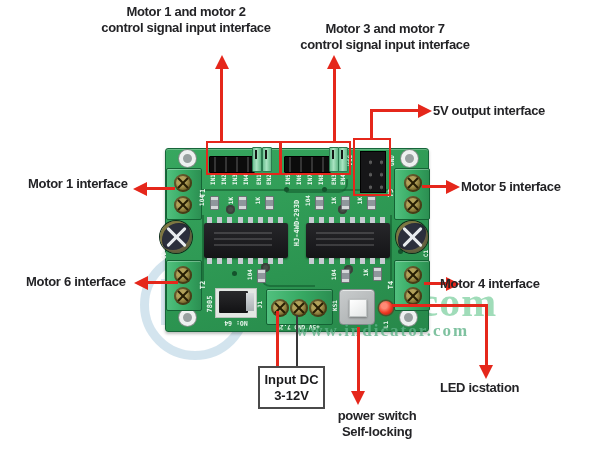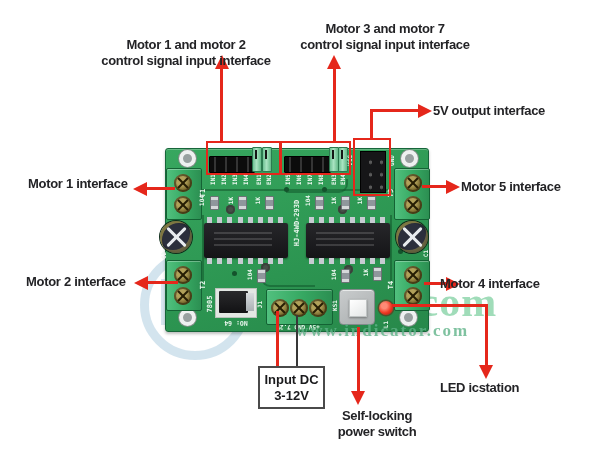--- a/index.html
+++ b/index.html
@@ -241,36 +241,36 @@
   <div class="rline" style="left:276px;top:311px;width:3px;height:57px"></div>
   <div class="wire-dark" style="left:296px;top:315px;width:2px;height:53px"></div>
 
   <div class="rline" style="left:357px;top:327px;width:3px;height:64px"></div>
   <div class="arr down" style="left:351px;top:391px"></div>
 
   <div class="rline" style="left:392px;top:304px;width:96px;height:3px"></div>
   <div class="rline" style="left:485px;top:304px;width:3px;height:61px"></div>
   <div class="arr down" style="left:479px;top:365px"></div>
 
-  <div class="lbl center" style="left:96px;top:37px;width:180px">
+  <div class="lbl center" style="left:96px;top:4px;width:180px">
     <div>Motor 1 and motor 2</div>
     <div>control signal input interface</div>
   </div>
   <div class="lbl center" style="left:295px;top:21px;width:180px">
     <div>Motor 3 and motor 7</div>
     <div>control signal input interface</div>
   </div>
   <div class="lbl" style="left:433px;top:103px">5V output interface</div>
   <div class="lbl" style="left:28px;top:176px">Motor 1 interface</div>
-  <div class="lbl" style="left:26px;top:274px">Motor 2 interface</div>
+  <div class="lbl" style="left:26px;top:274px">Motor 6 interface</div>
   <div class="lbl" style="left:461px;top:179px">Motor 5 interface</div>
   <div class="lbl" style="left:440px;top:276px">Motor 4 interface</div>
   <div class="lbl center" style="left:312px;top:408px;width:130px">
+    <div>power switch</div>
     <div>Self-locking</div>
-    <div>power switch</div>
   </div>
   <div class="lbl" style="left:440px;top:380px">LED icstation</div>
 
   <div class="inputbox">
     <div>Input DC</div>
     <div>3-12V</div>
   </div>
 
   <div class="wm-url">www.indicator.com</div>
 </div>

